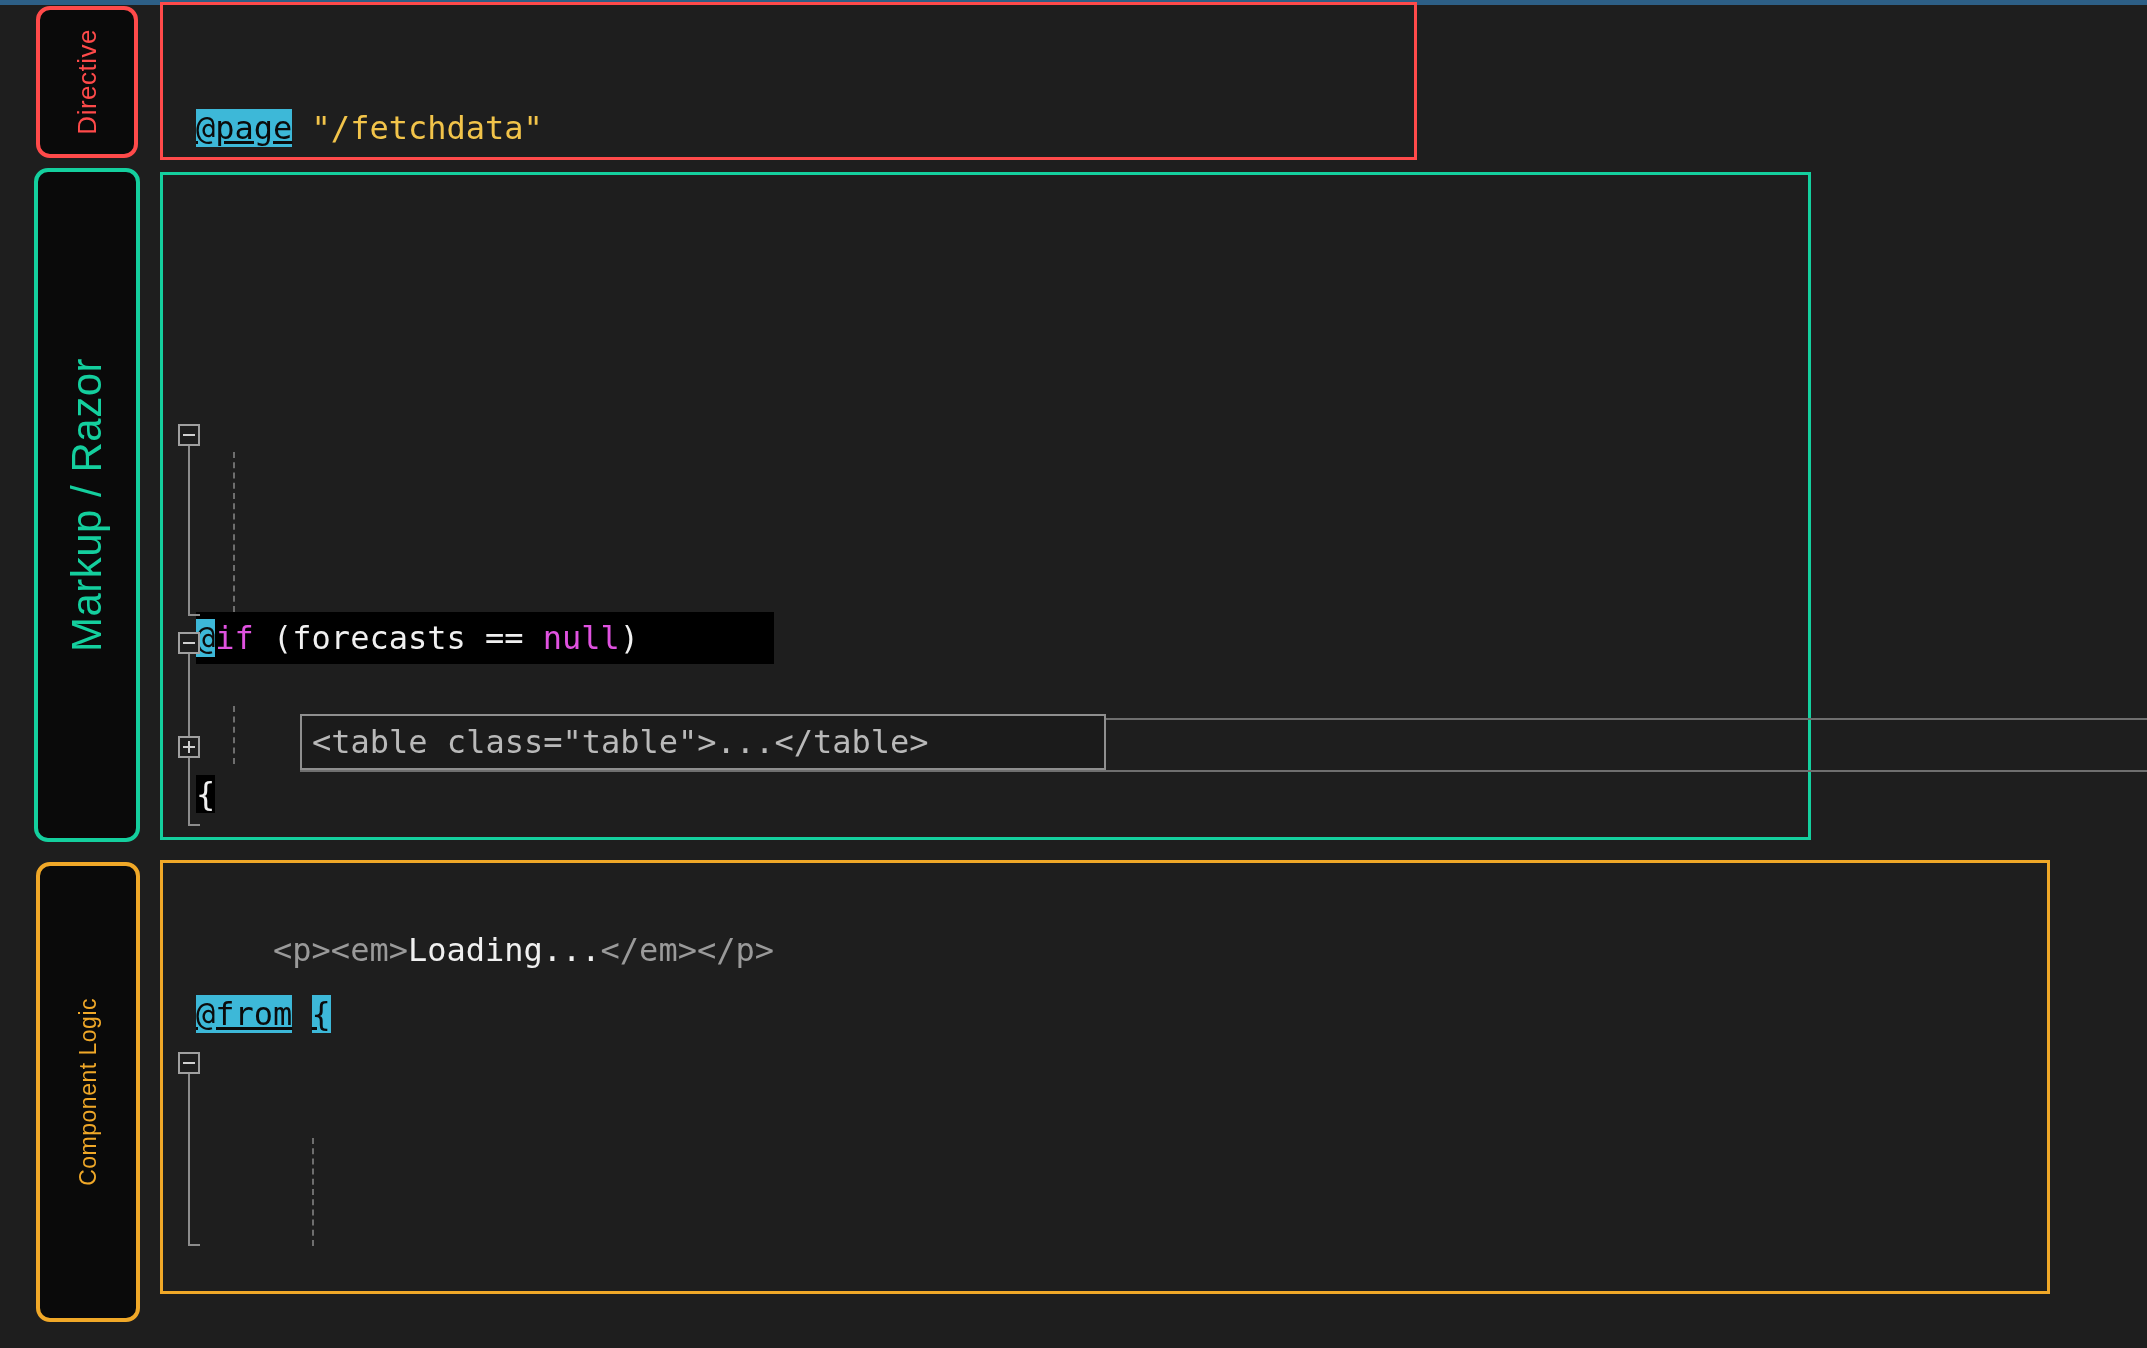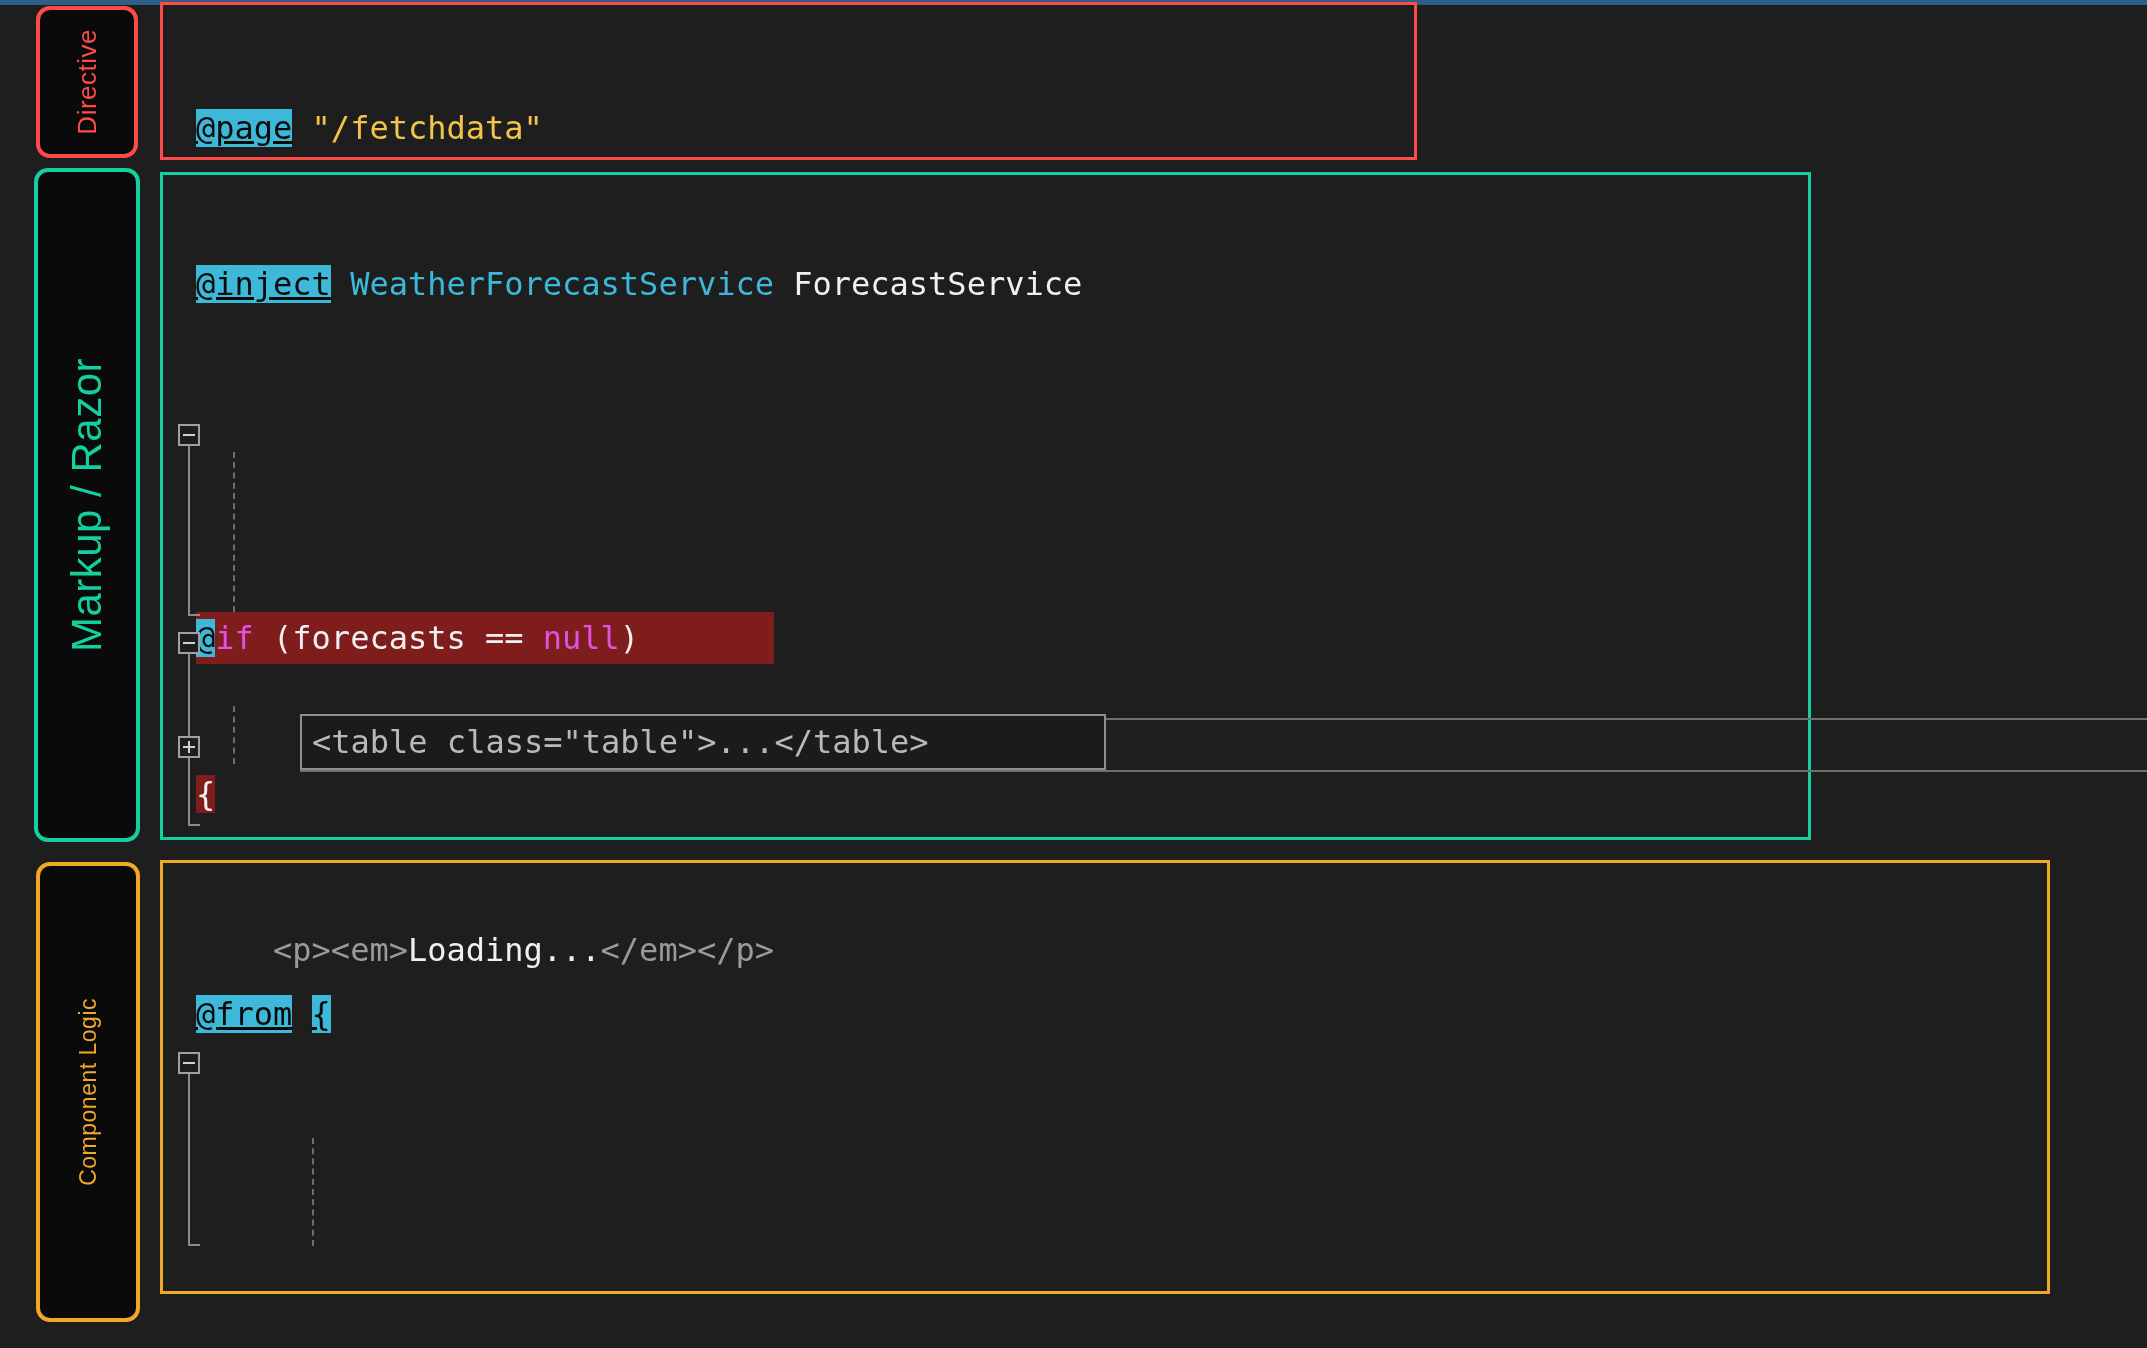--- a/index.html
+++ b/index.html
@@ -55,21 +55,21 @@
   }
   .ln { display: block; height: 52px; }
 
   
   .at-hl   { background:#3db8d8; color:#0b0b0b;text-decoration:underline; }   
   .kw      { color:#e052e0; }                        
   .type    { color:#3db8d8; }                        
   .punct   { color:#9a9a9a; }                        
   .str     { color:#f2c44a; }                        
   .plain   { color:#f0f0f0; }
-  .linebg  { background:#7f1d1d; }
+  .linebg  { background:#000000; }
 
   
   .fold {
     position:absolute; width:22px; height:22px;
     border:2px solid #a0a0a0; background:#1e1e1e;
   }
   .fold::before {
     content:""; position:absolute; left:3px; top:8px; width:12px; height:2px; background:#d0d0d0;
   }
   .fold.plus::after {
@@ -116,21 +116,20 @@
   <div class="rail rail-logic">
     <span class="vlabel">Component Logic</span>
   </div>
 
   <div class="panel panel-directive"></div>
   <div class="panel panel-markup"></div>
   <div class="panel panel-logic"></div>
 
   <div class="code" style="left:196px; top:-2px;">
     <span class="ln"><span class="at-hl">@page</span><span class="plain"> </span><span class="str">"/fetchdata"</span></span>
-    <span class="ln"><span class="at-hl">@inject</span><span class="plain"> </span><span class="type">WeatherForecastService</span><span class="plain"> </span><span class="plain">ForecastService</span></span>
   </div>
 
   <div class="code" style="left:196px; top:196px;">
     <span class="ln"> </span>
     <span class="ln"> </span>
     <span class="ln linebg"><span class="at-hl">@</span><span class="kw">if</span><span class="plain"> (forecasts </span><span class="plain">==</span><span class="plain"> </span><span class="kw">null</span><span class="plain">)</span></span>
     <span class="ln"><span class="linebg plain">{</span></span>
     <span class="ln">    <span class="punct">&lt;p&gt;</span><span class="punct">&lt;em&gt;</span><span class="plain">Loading...</span><span class="punct">&lt;/em&gt;</span><span class="punct">&lt;/p&gt;</span></span>
     
     

